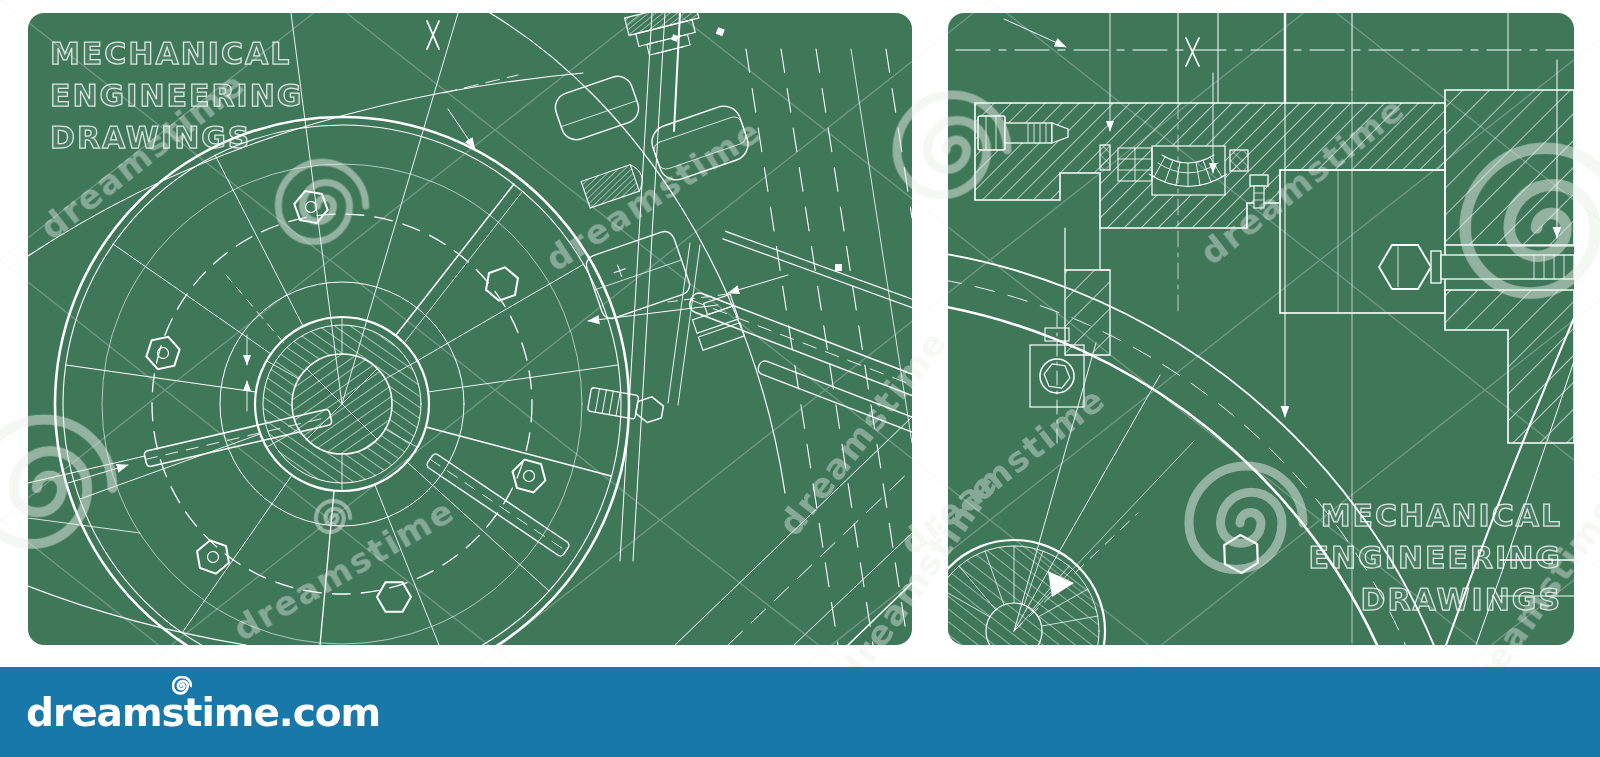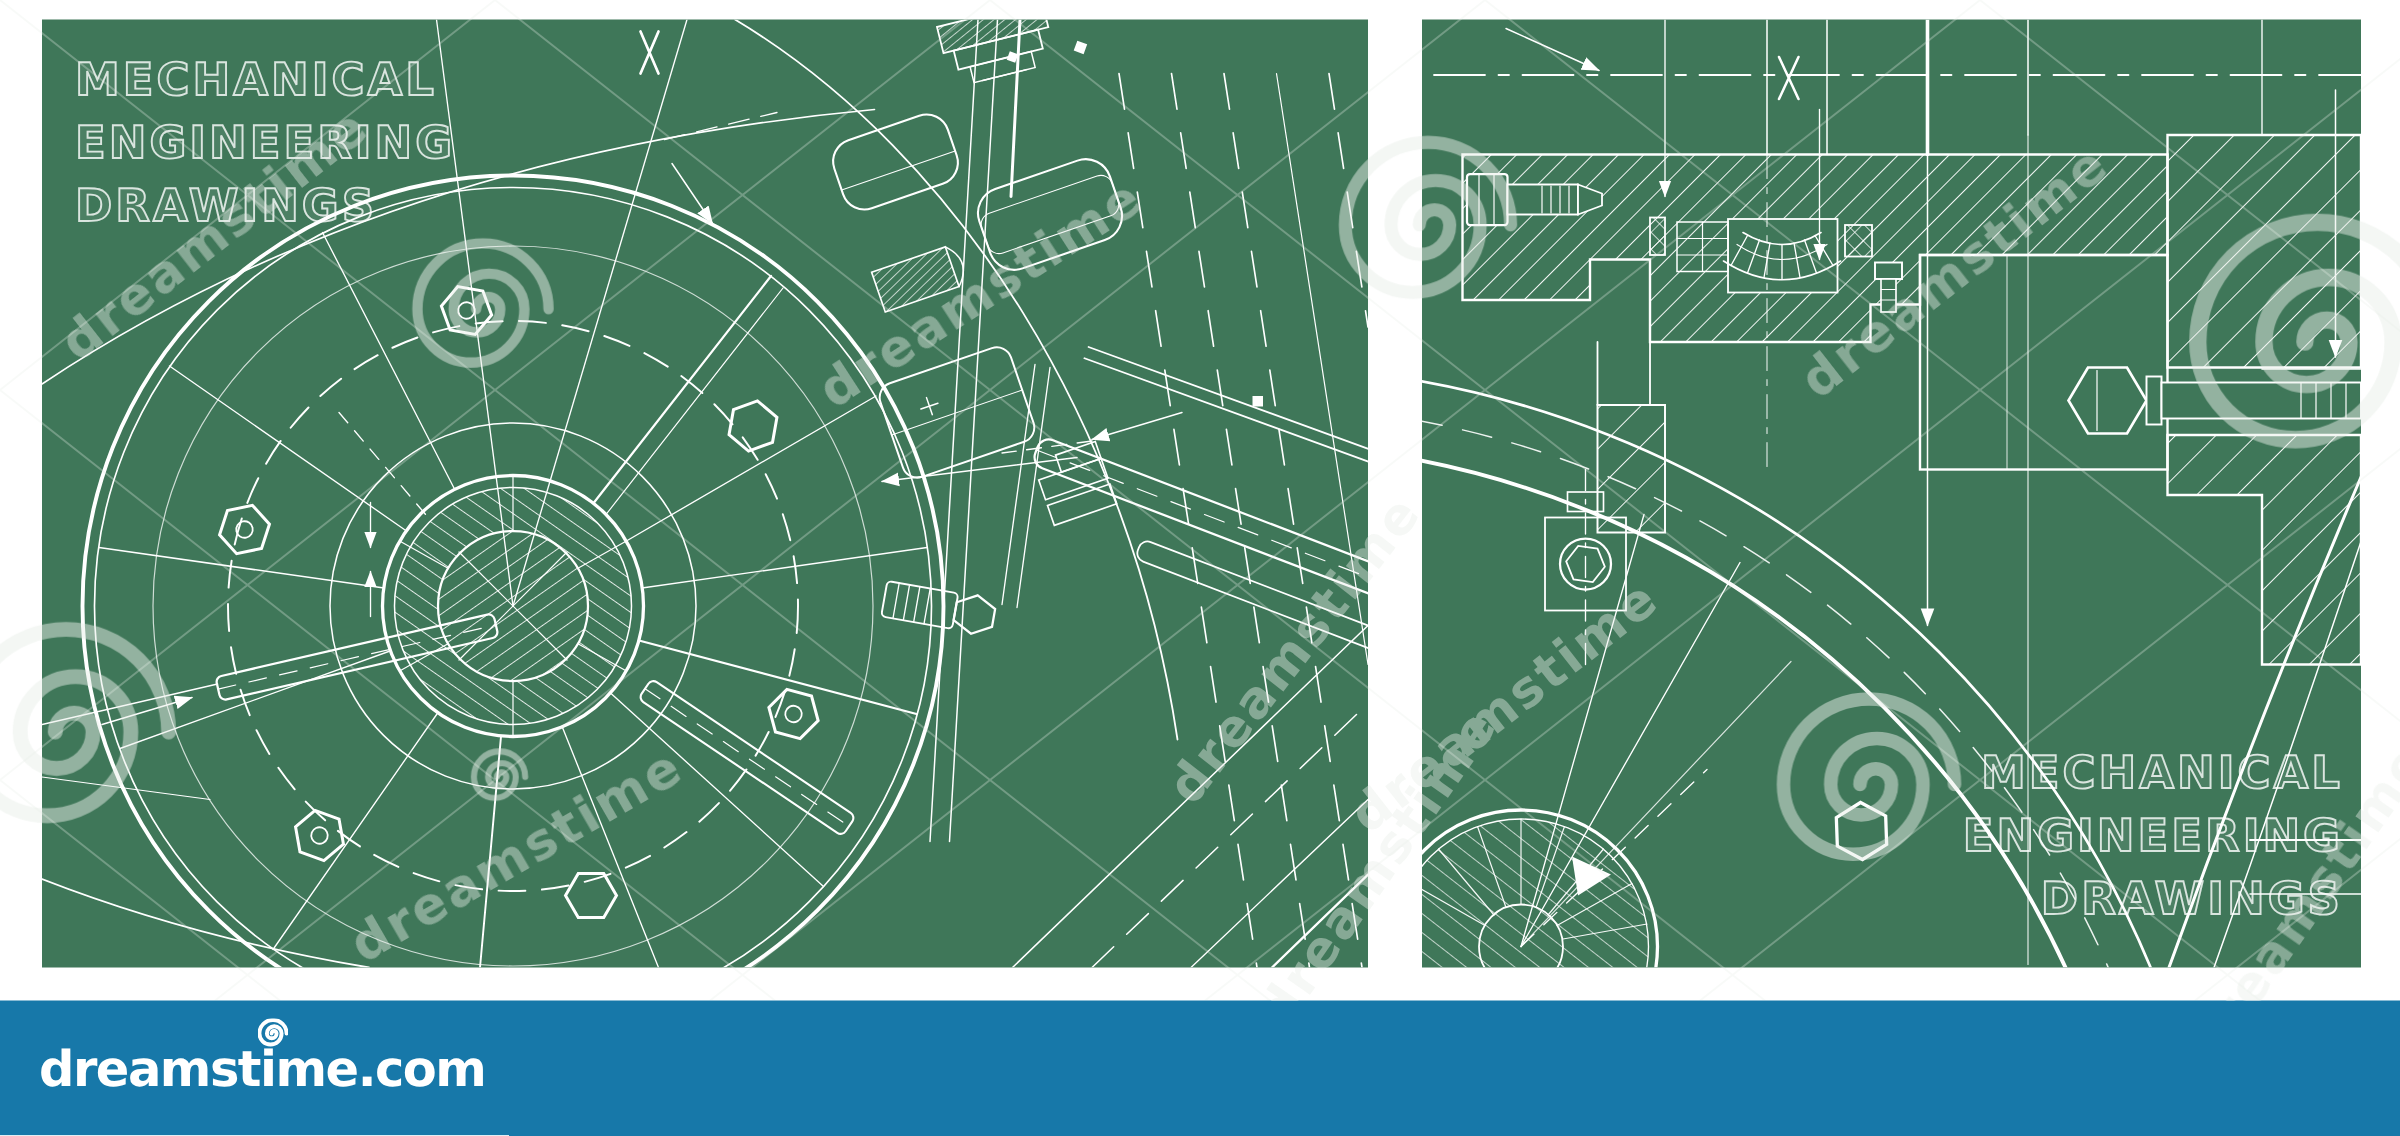--- a/index.html
+++ b/index.html
@@ -5,40 +5,40 @@
   :root{
     --green:#3f7759;
     --blue:#1778a9;
     --line:#ffffff;
     --wm:#e9efe9;
     --tstroke:rgba(255,255,255,0.8);
   }
   html,body{margin:0;padding:0;}
   body{background:#ffffff;font-family:"DejaVu Sans","Liberation Sans",sans-serif;}
   .stage{position:relative;width:1600px;height:757px;background:#ffffff;overflow:hidden;}
-  .panel{position:absolute;top:13px;height:632px;background:var(--green);overflow:hidden;}
+  .panel{position:absolute;top:13px;height:632px;background:var(--green);overflow:hidden;border-radius:16px;}
   .panel-left{left:28px;width:884px;}
   .panel-right{left:948px;width:626px;}
   .panel svg.draw{position:absolute;left:0;top:0;}
   .bp-title{
     position:absolute;
     font-size:30px;font-weight:700;line-height:42px;letter-spacing:2px;
     color:rgba(255,255,255,0.07);
     -webkit-text-stroke:1.25px var(--tstroke);
     text-transform:uppercase;white-space:nowrap;
   }
   .bp-title.left{left:22px;top:20px;text-align:left;}
   .bp-title.right{right:12px;top:482px;text-align:right;}
   .wm-overlay{position:absolute;left:0;top:0;width:1600px;height:667px;pointer-events:none;}
   .footer{
     position:absolute;left:0;top:667px;width:1600px;height:90px;background:var(--blue);
     display:flex;align-items:center;justify-content:space-between;
     padding:0 26px;box-sizing:border-box;color:#fff;
   }
-  .logo-wrap{position:relative;font-size:33px;font-weight:700;letter-spacing:-1px;}
+  .logo-wrap{position:relative;font-size:39px;font-weight:700;letter-spacing:-1px;}
   .logo-spiral{position:absolute;left:146px;top:-14px;}
   .credit{font-size:29px;font-weight:700;font-family:"Liberation Sans","DejaVu Sans",sans-serif;}
   svg text.wmtext{font-family:"DejaVu Sans",sans-serif;}
 </style>
 </head>
 <body>
 
 <div class="stage">
 
   <div class="panel panel-left">

